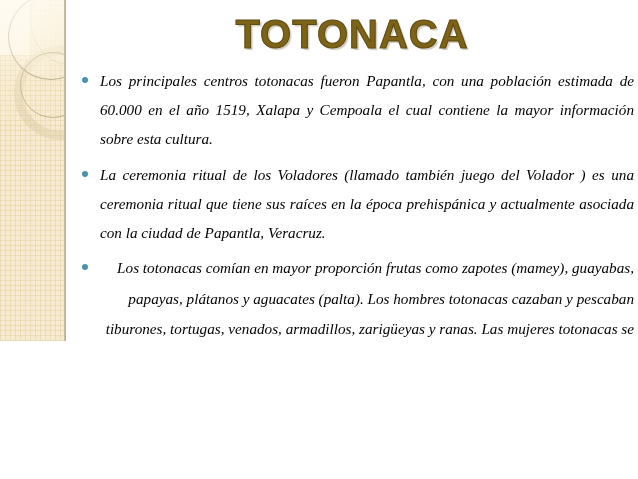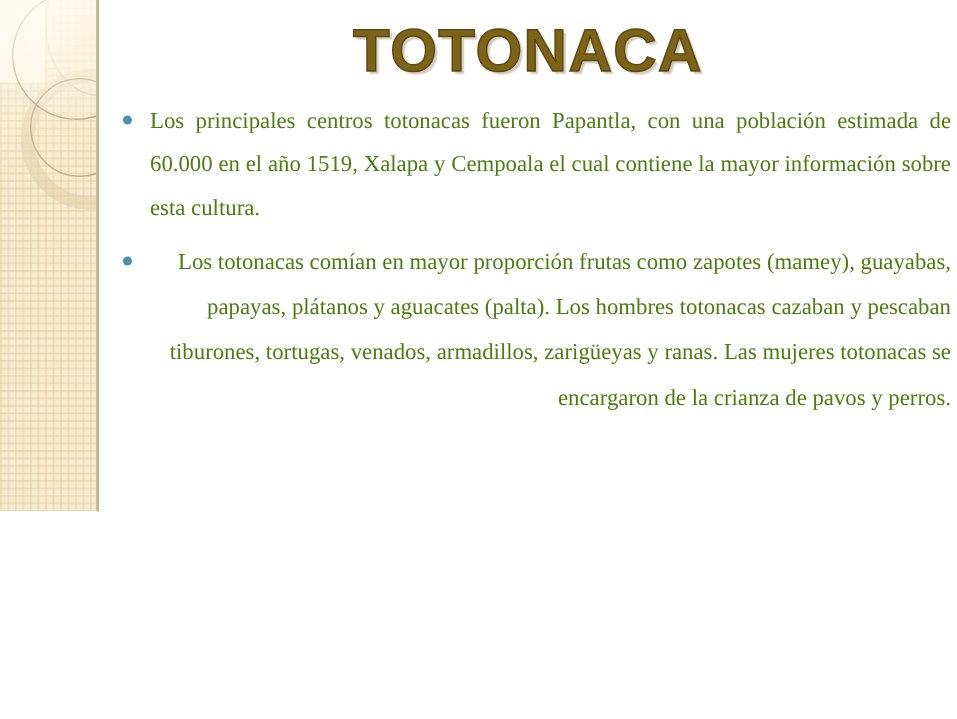--- a/index.html
+++ b/index.html
@@ -129,23 +129,24 @@
   
   .body-area {
     position: absolute;
     left: 78px;
     top: 66px;
     width: 556px;
   }
   .bullet-item {
     position: relative;
     padding-left: 22px;
-    color: #4d7c0f;
+    color: #000000;
     font-size: 15.2px;
     line-height: 1.92;
+    font-style: italic;
   }
   .bullet-item.justify { text-align: justify; }
   .bullet-item.left { text-align: right; }
   .bullet-dot {
     position: absolute;
     left: 4px;
     top: 11px;
     width: 6px;
     height: 6px;
     border-radius: 50%;
@@ -472,20 +473,24 @@
 
   <div class="title">TOTONACA</div>
 
   <div class="body-area">
 
     <div class="bullet-item justify b1">
       <span class="bullet-dot"></span>
       <span>Los principales centros totonacas fueron Papantla, con una población estimada de 60.000 en el año 1519, Xalapa y Cempoala el cual contiene la mayor información sobre esta cultura.</span>
     </div>
 
+    <div class="bullet-item justify b2">
+      <span class="bullet-dot"></span>
+      <span> La ceremonia ritual de los Voladores (llamado también  juego del Volador ) es una ceremonia ritual que tiene sus raíces en la época prehispánica y actualmente asociada con la ciudad de Papantla, Veracruz.</span>
+    </div>
 
     <div class="bullet-item left b3">
       <span class="bullet-dot"></span>
       <span>Los totonacas comían en mayor proporción frutas como zapotes (mamey), guayabas, papayas, plátanos y aguacates (palta). Los hombres totonacas cazaban y pescaban tiburones, tortugas, venados, armadillos, zarigüeyas y ranas. Las mujeres totonacas se encargaron de la crianza de pavos y perros.</span>
     </div>
 
   </div>
 
   <div class="pic pic-statue-dark">
     <div class="fig-body"></div>

